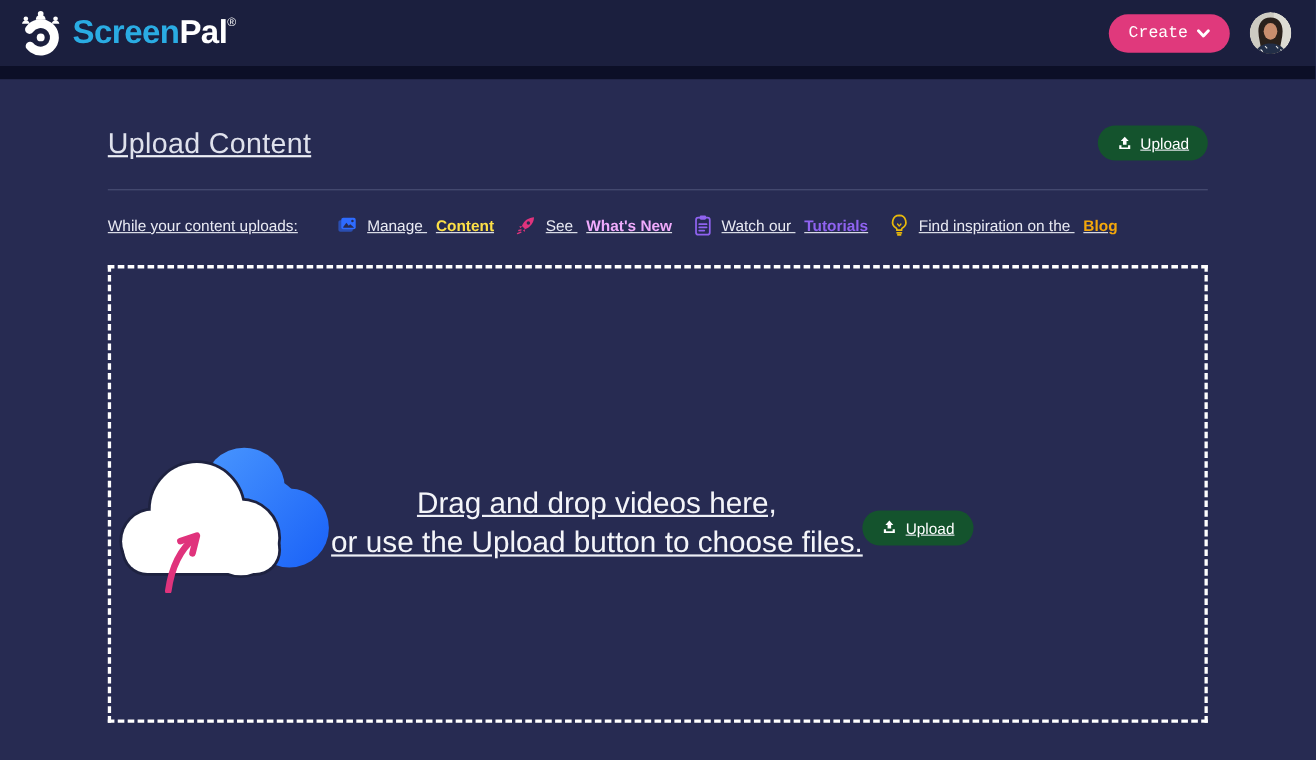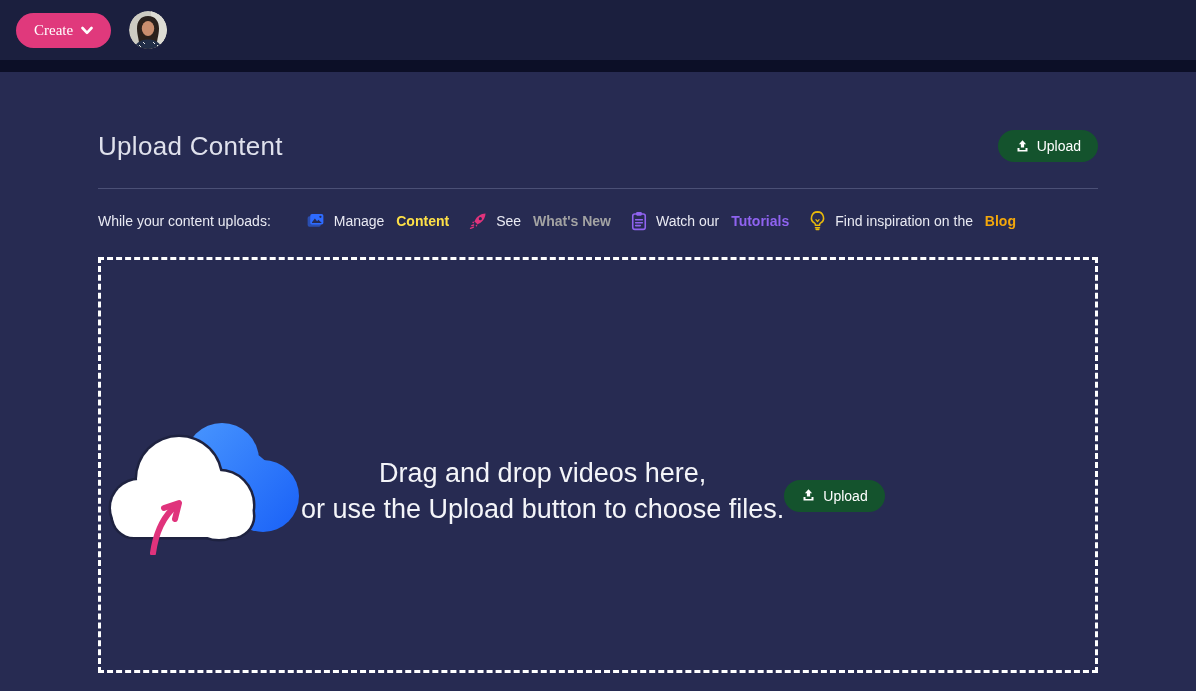--- a/index.html
+++ b/index.html
@@ -17,64 +17,89 @@
     padding:0 22px 0 16px;
   }
   .brand { display:flex; align-items:center; gap:8px; cursor:pointer; }
   .brand-text { font-size:30px; font-weight:700; letter-spacing:-0.5px; display:flex; align-items:flex-start; }
   .brand-screen { color:#2AACE3; }
   .brand-pal { color:#FFFFFF; }
   .brand-reg { color:#FFFFFF; font-size:11px; font-weight:400; margin-top:2px; }
   .header-right { display:flex; align-items:center; gap:18px; }
   .create-btn {
     background:#E0397C; border:none; border-radius:19px;
-    color:#fff; font-size:15px; font-family:Liberation Serif, serif;
+    color:#fff; font-size:15px; font-family:Liberation Mono, monospace;
     padding:9px 18px; display:flex; align-items:center; gap:8px; cursor:pointer;
   }
   .avatar { width:38px; height:38px; border-radius:50%; overflow:hidden; cursor:pointer; flex:none; }
   .header-strip { height:12px; background:#0C0F27; }
 
   
-  .main { width:1000px; margin:16px auto; }
+  .main { width:1000px; margin:0 auto;text-decoration:underline; }
   .title-row { display:flex; justify-content:space-between; align-items:center; padding-top:42px; }
   .page-title { font-size:26px; font-weight:400; color:#DFE1EC; letter-spacing:0.3px; }
   .pill-btn {
     background:#14532d; border:none; border-radius:17px;
     color:#fff; font-size:14px; font-family:inherit;
     padding:8px 17px; display:inline-flex; align-items:center; gap:7px; cursor:pointer;
   }
   .divider { height:1px; background:#4B5076; margin-top:26px; }
 
   .uploads-row { display:flex; align-items:center; margin-top:21px; font-size:14px; color:#E9EAF3; }
   .uploads-prefix { margin-right:34px; }
   .links { display:flex; align-items:center; gap:19px; }
   .qlink { display:flex; align-items:center; gap:8px; text-decoration:none; color:#E9EAF3; cursor:pointer; white-space:pre; }
   .hl { font-weight:700; }
   .hl-content  { color:#fde047; }
-  .hl-new      { color:#a3a3a3; }
+  .hl-new      { color:#f0abfc; }
   .hl-blog     { color:#F3A70B; }
   .hl-tutorials{ color:#8F63F0; }
 
   .dropzone {
     margin-top:26px; height:416px;
     border:3px dashed #FFFFFF;
     display:flex; flex-direction:row; align-items:center;
     padding-top:40px;
   }
   .dz-line { font-size:27px; font-weight:400; color:#F4F5F9; line-height:36px; text-align:center; }
   .dz-lines { margin-top:12px; }
   .filetypes { margin-top:13px; text-align:center; font-size:14px; line-height:22px; color:#EEF0F6; }
   .filetypes b { font-weight:700; }
   .dz-upload { margin-top:21px; }
   .icon { display:inline-flex; align-items:center; justify-content:center; flex:none; }
 </style>
 </head>
 <body>
 
 <header class="app-header">
+  <div class="brand">
+    <span class="icon">
+      <svg width="42" height="44" viewBox="0 0 42 44">
+        <g fill="none" stroke="#FFFFFF" stroke-linecap="round">
+
+          <circle cx="21" cy="26" r="12.5" stroke-width="8" stroke-dasharray="62 17" transform="rotate(-145 21 26)"></circle>
+        </g>
+        <circle cx="21" cy="26" r="3.6" fill="#FFFFFF"></circle>
+
+        <g fill="#FFFFFF">
+          <circle cx="21" cy="4.5" r="2.6"></circle>
+          <path d="M16.5 10 a4.5 4.5 0 0 1 9 0 Z"></path>
+          <circle cx="7.5" cy="9" r="2.1"></circle>
+          <path d="M4 13.5 a3.6 3.6 0 0 1 7 0 Z"></path>
+          <circle cx="34.5" cy="9" r="2.1"></circle>
+          <path d="M31 13.5 a3.6 3.6 0 0 1 7 0 Z"></path>
+        </g>
+      </svg>
+    </span>
+    <span class="brand-text">
+      <span class="brand-screen">Screen</span>
+        <span class="brand-pal">Pal</span>
+        <span class="brand-reg">®</span>
+    </span>
+  </div>
 
   <div class="header-right">
     <button class="create-btn">
       <span>Create</span>
       <span class="icon">
         <svg width="12" height="9" viewBox="0 0 12 9">
             <path d="M1.5 2 L6 6.8 L10.5 2" stroke="#fff" stroke-width="2.6" fill="none" stroke-linecap="round" stroke-linejoin="round"></path>
           </svg>
       </span>
     </button>

